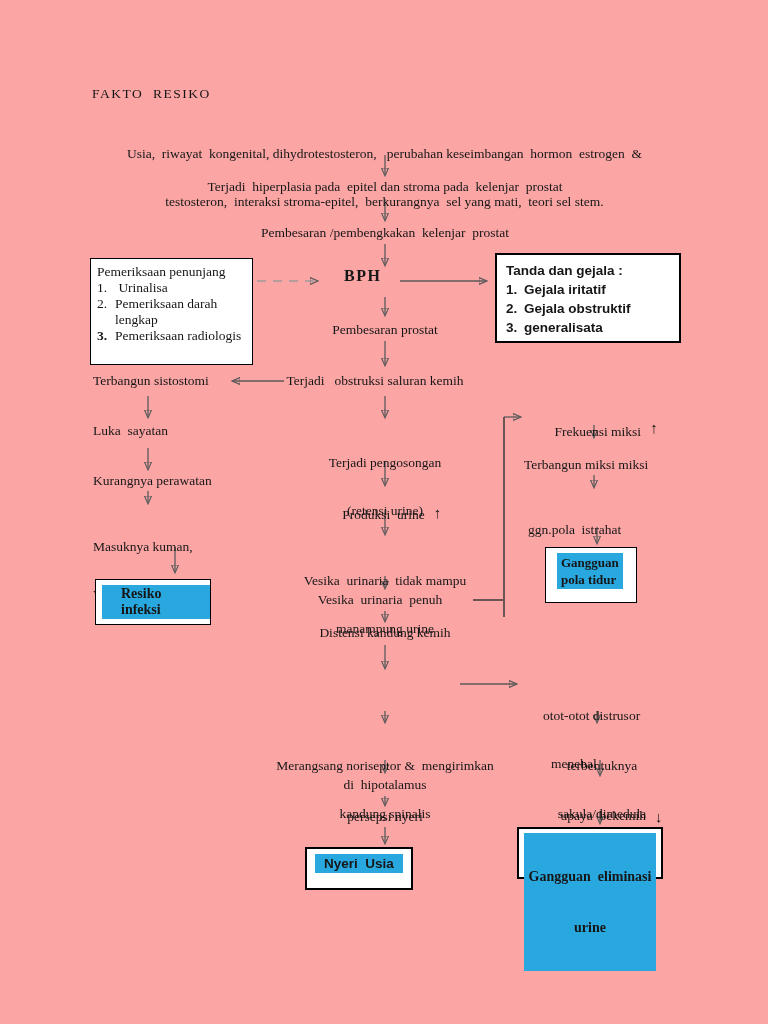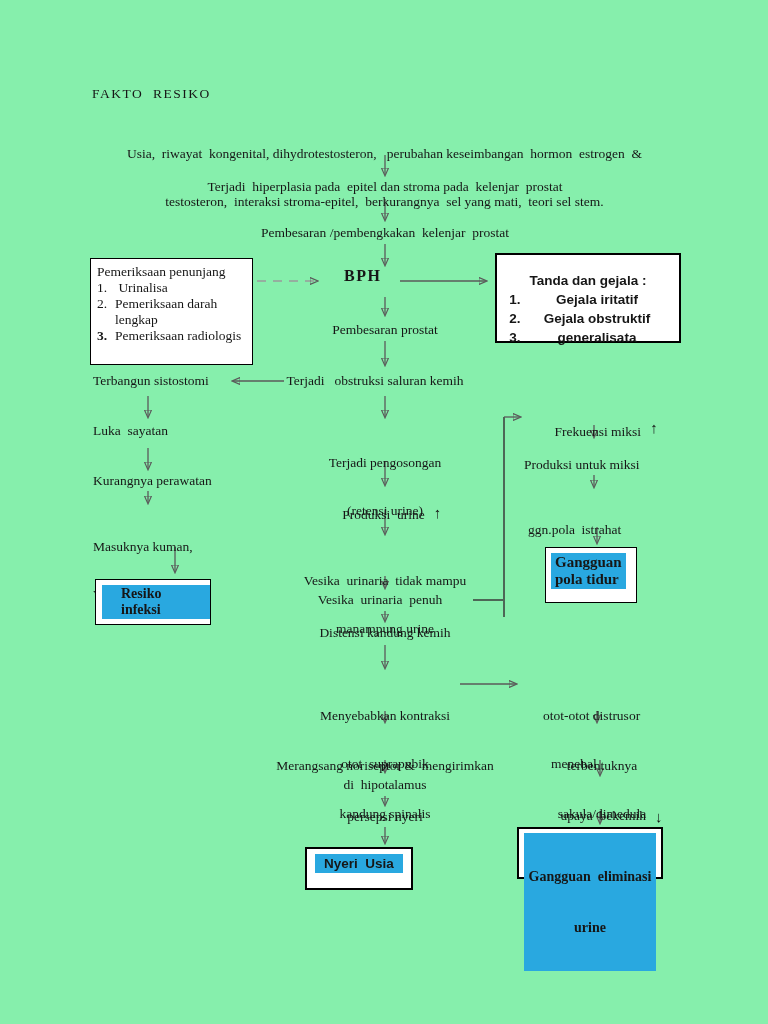--- a/index.html
+++ b/index.html
@@ -1,16 +1,16 @@
 <!DOCTYPE html>
 <html style="--hl: #29a8e0;"><head>
 <meta charset="utf-8">
 <style>
   html,body{margin:0;padding:0;background:#fff;}
-  #page{position:relative;width:768px;height:1024px;background:#86efac;overflow:hidden;
+  #page{position:relative;width:768px;height:1024px;background:#fca5a5;overflow:hidden;
         font-family:"Liberation Serif", serif;color:#161616;}
   svg.connectors{position:absolute;left:0;top:0;width:768px;height:1024px;pointer-events:none;}
   svg.connectors path{stroke:#5a5a5a;stroke-width:1.3;fill:none;marker-end:url(#ah);}
   svg.connectors path.dash{stroke:#9a9a9a;stroke-dasharray:9 7;}
   svg.connectors path.plain{marker-end:none;stroke:#3a3a3a;stroke-width:1.5;}
   .node{position:absolute;font-size:13.5px;line-height:16px;white-space:pre-wrap;}
   .center{text-align:center;}
   .ln{display:block;}
   .arr{font-size:15px;margin-left:9px;vertical-align:1px;}
   .box{position:absolute;box-sizing:border-box;border:1.5px solid #000;background:#fff;
@@ -92,21 +92,21 @@
     <div class="li">
       <span class="n">2.</span>
       <span class="it">Pemeriksaan darah lengkap</span>
     </div>
     <div class="li">
       <span class="n bser">3.</span>
       <span class="it">Pemeriksaan radiologis</span>
     </div>
   </div>
 
-  <div class="box box2 sans" style="left:495px;top:253px;width:186px;height:90px;padding:16px 9px;line-height:19px;font-size:13.5px;text-align:center;">
+  <div class="box box2 sans" style="left:495px;top:253px;width:186px;height:90px;padding:6px 9px;line-height:19px;font-size:13.5px;">
     <div>Tanda  dan gejala  :</div>
     <div class="li">
       <span class="n">1.</span>
       <span class="it">Gejala iritatif</span>
     </div>
     <div class="li">
       <span class="n">2.</span>
       <span class="it">Gejala obstruktif</span>
     </div>
     <div class="li">
@@ -142,51 +142,47 @@
 
   <div class="node center" style="left:275px;top:541px;width:220px;">
     <span class="ln">Vesika  urinaria  tidak mampu</span>
     <span class="ln">manampung urine</span>
   </div>
 
   <div class="node center" style="left:290px;top:592px;width:180px;">Vesika  urinaria  penuh</div>
 
   <div class="node center" style="left:295px;top:625px;width:180px;">Distensi kandung kemih</div>
 
-  <div class="node center" style="left:295px;top:676px;width:180px;">
-    <span class="ln">Menyebabkan kontraksi</span>
-    <span class="ln">otot  suprapubik</span>
-  </div>
 
   <div class="node center" style="left:250px;top:726px;width:270px;">
     <span class="ln">Merangsang noriseptor &amp;  mengirimkan</span>
     <span class="ln">kandung spinalis</span>
   </div>
 
   <div class="node center" style="left:325px;top:777px;width:120px;">di  hipotalamus</div>
 
   <div class="node center" style="left:325px;top:809px;width:120px;">persepsi nyeri</div>
 
   <div class="box box2" style="left:305px;top:847px;width:108px;height:43px;text-align:center;">
     <span class="hl sans" style="display:inline-block;margin-top:5px;padding:2px 9px;font-size:13.5px;white-space:pre-wrap;">Nyeri  Usia</span>
   </div>
 
   <div class="node" style="left:541px;top:404px;">
     <span>Frekuensi miksi</span><span class="arr" style="vertical-align:3px;">↑</span>
   </div>
 
-  <div class="node" style="left:524px;top:457px;">Produksi untuk miksi</div>
+  <div class="node" style="left:524px;top:457px;">Terbangun miksi miksi</div>
 
   <div class="node" style="left:528px;top:490px;width:140px;">
     <span class="ln">ggn.pola  istrahat</span>
     <span class="ln" style="padding-left:52px;">dan tidur</span>
   </div>
 
   <div class="box" style="left:545px;top:547px;width:92px;height:56px;">
-    <div class="hl bser" style="display:inline-block;margin:5px 0 0 5px;padding:1px 4px;font-size:15px;line-height:17px;">
+    <div class="hl bser" style="display:inline-block;margin:5px 0 0 11px;padding:1px 4px;font-size:13px;line-height:17px;">
       <span class="ln">Gangguan</span>
       <span class="ln">pola tidur</span>
     </div>
   </div>
 
   <div class="node" style="left:543px;top:676px;width:130px;">
     <span class="ln">otot-otot distrusor</span>
     <span class="ln" style="padding-left:8px;">menebal</span>
   </div>
 

